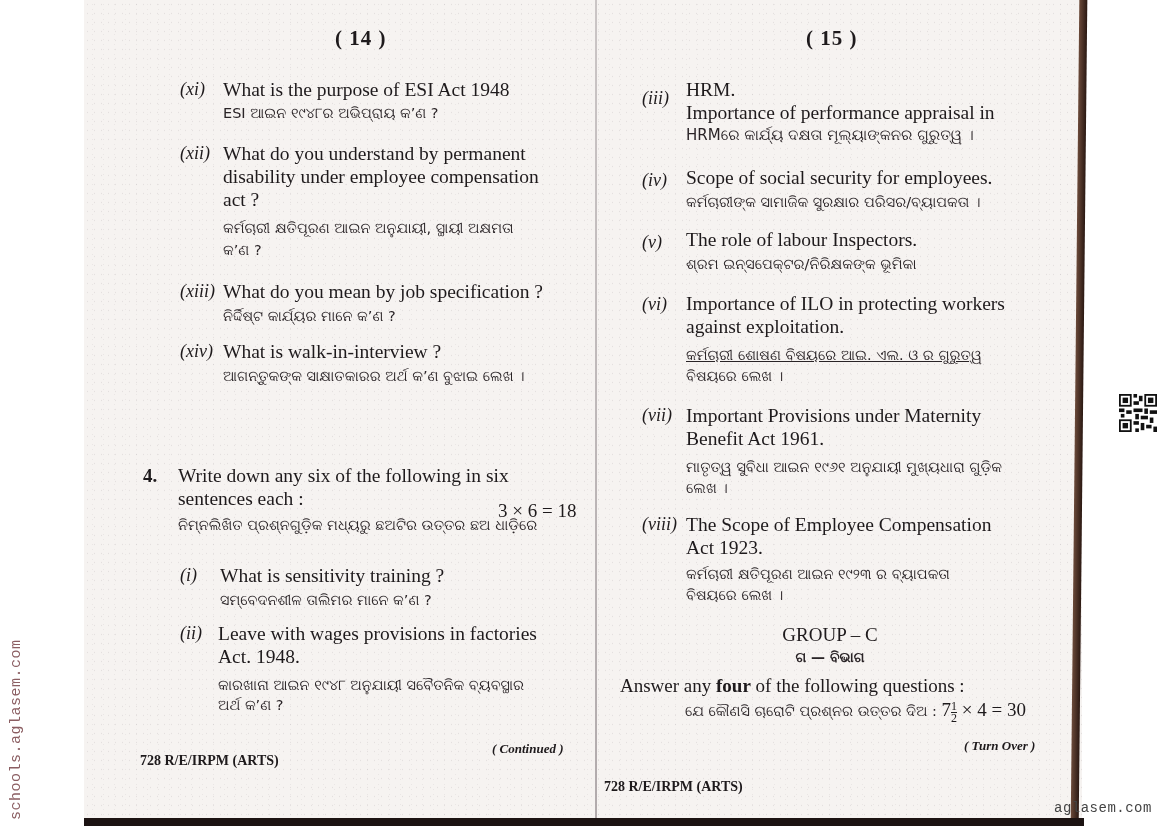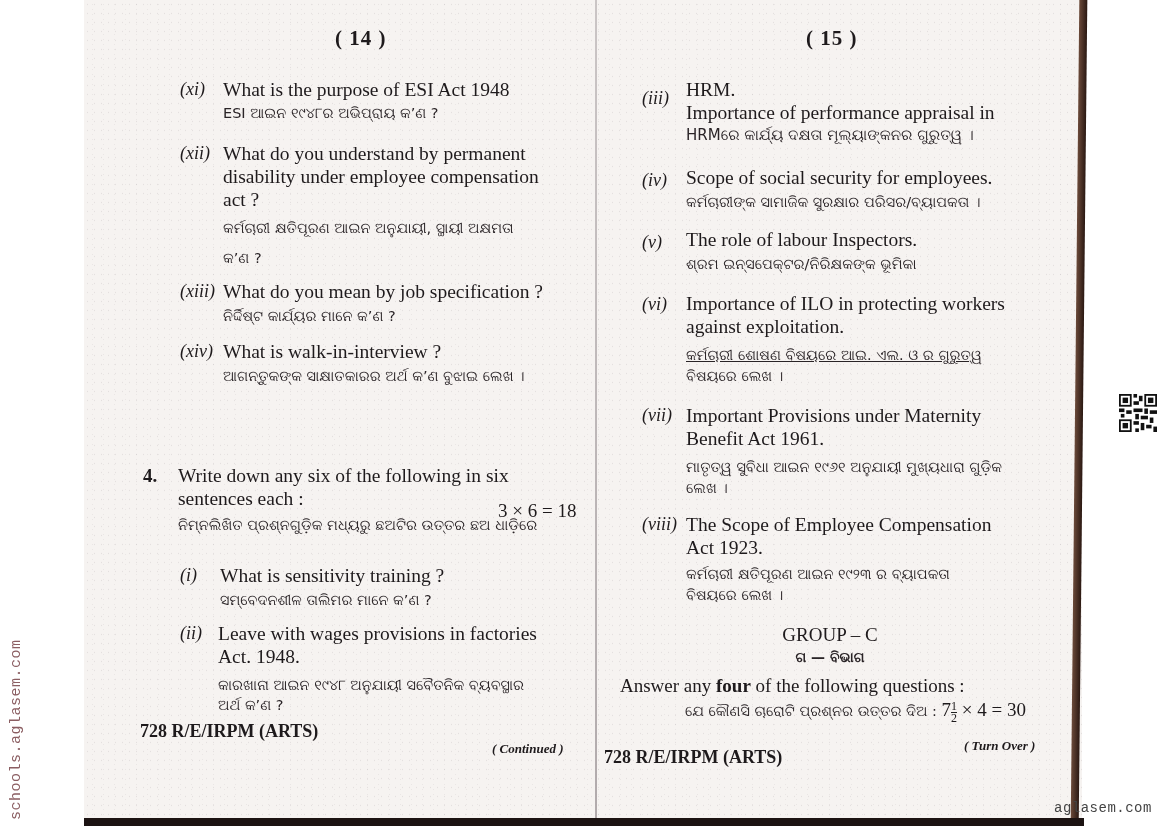--- a/index.html
+++ b/index.html
@@ -47,21 +47,21 @@
   }
   .en {
     font-size:19.5px; line-height:23px; margin:0;
   }
   .od {
     font-family:"DejaVu Sans", sans-serif;
     font-size:14.5px; line-height:22px; margin:2px 0 0 0; color:#2a2427;
   }
   .marks { position:absolute; font-size:19px; }
   .foot-code {
-    position:absolute; font-weight:bold; font-size:18px;
+    position:absolute; font-weight:bold; font-size:14px;margin-top:32px;
   }
   .foot-note {
     position:absolute; font-weight:bold; font-style:italic; font-size:13px;
   }
   .center { text-align:center; }
   .wm-side {
     position:absolute; left:8px; top:820px;
     transform-origin:0 0; transform:rotate(-90deg);
     font-family:"Liberation Mono", "DejaVu Sans Mono", monospace;
     font-size:15px; color:#8b5e62; letter-spacing:0.5px;
@@ -98,21 +98,21 @@
     </div>
   </div>
 
   <div class="q" style="top:142px;">
     <span class="qnum" style="left:40px;top:1px;">(xii)</span>
     <div style="margin-left:83px;">
       <p class="en">What do you  understand by permanent</p>
       <p class="en">disability under employee compensation</p>
       <p class="en">act ?</p>
       <p class="od" style="margin-top:6px;">କର୍ମଚାରୀ  କ୍ଷତିପୂରଣ ଆଇନ  ଅନୁଯାୟୀ, ସ୍ଥାୟୀ  ଅକ୍ଷମତା</p>
-      <p class="od" style="margin-top:8px;">କ’ଣ ?</p>
+      <p class="od" style="margin-top:0;">କ’ଣ ?</p>
     </div>
   </div>
 
   <div class="q" style="top:280px;">
     <span class="qnum" style="left:40px;top:1px;">(xiii)</span>
     <div style="margin-left:83px;">
       <p class="en">What do you mean by job specification ?</p>
       <p class="od">ନିର୍ଦ୍ଦିଷ୍ଟ କାର୍ଯ୍ୟର ମାନେ କ’ଣ ?</p>
     </div>
   </div>

